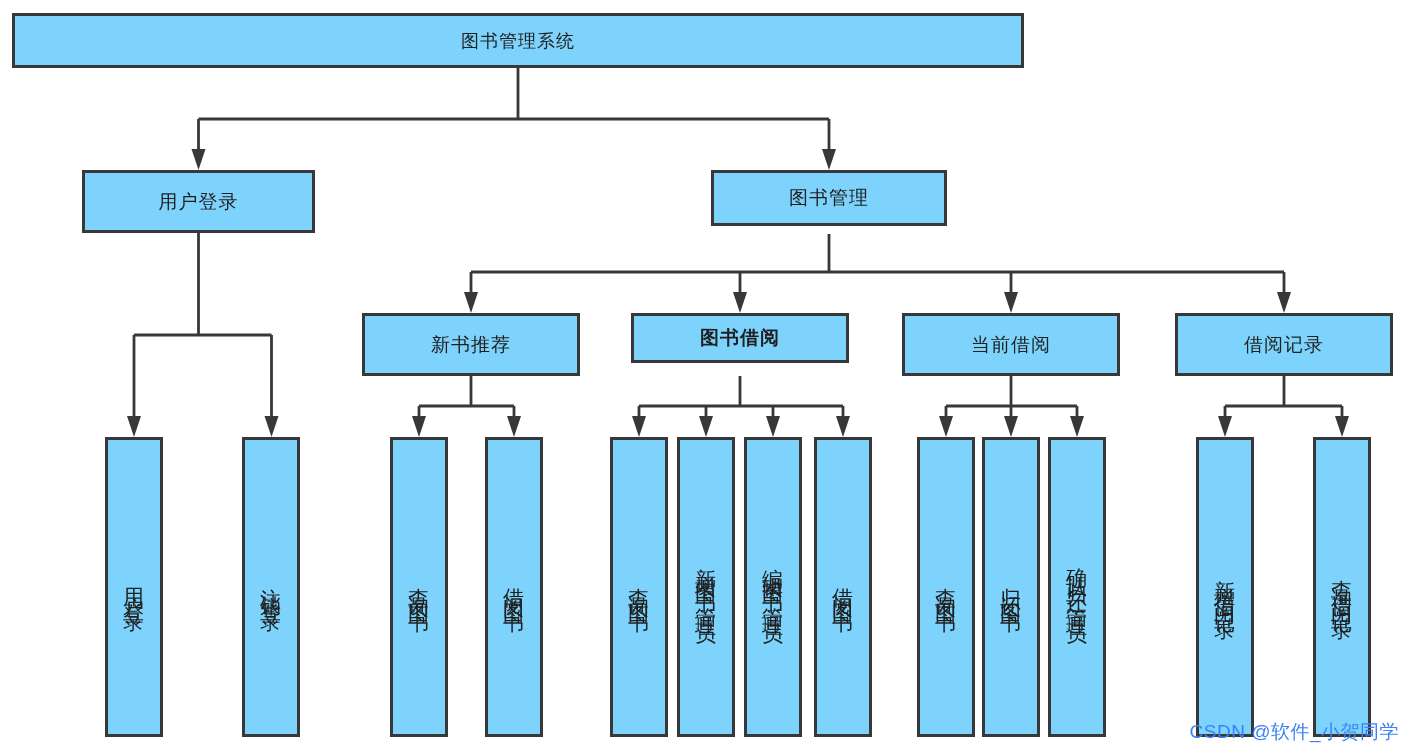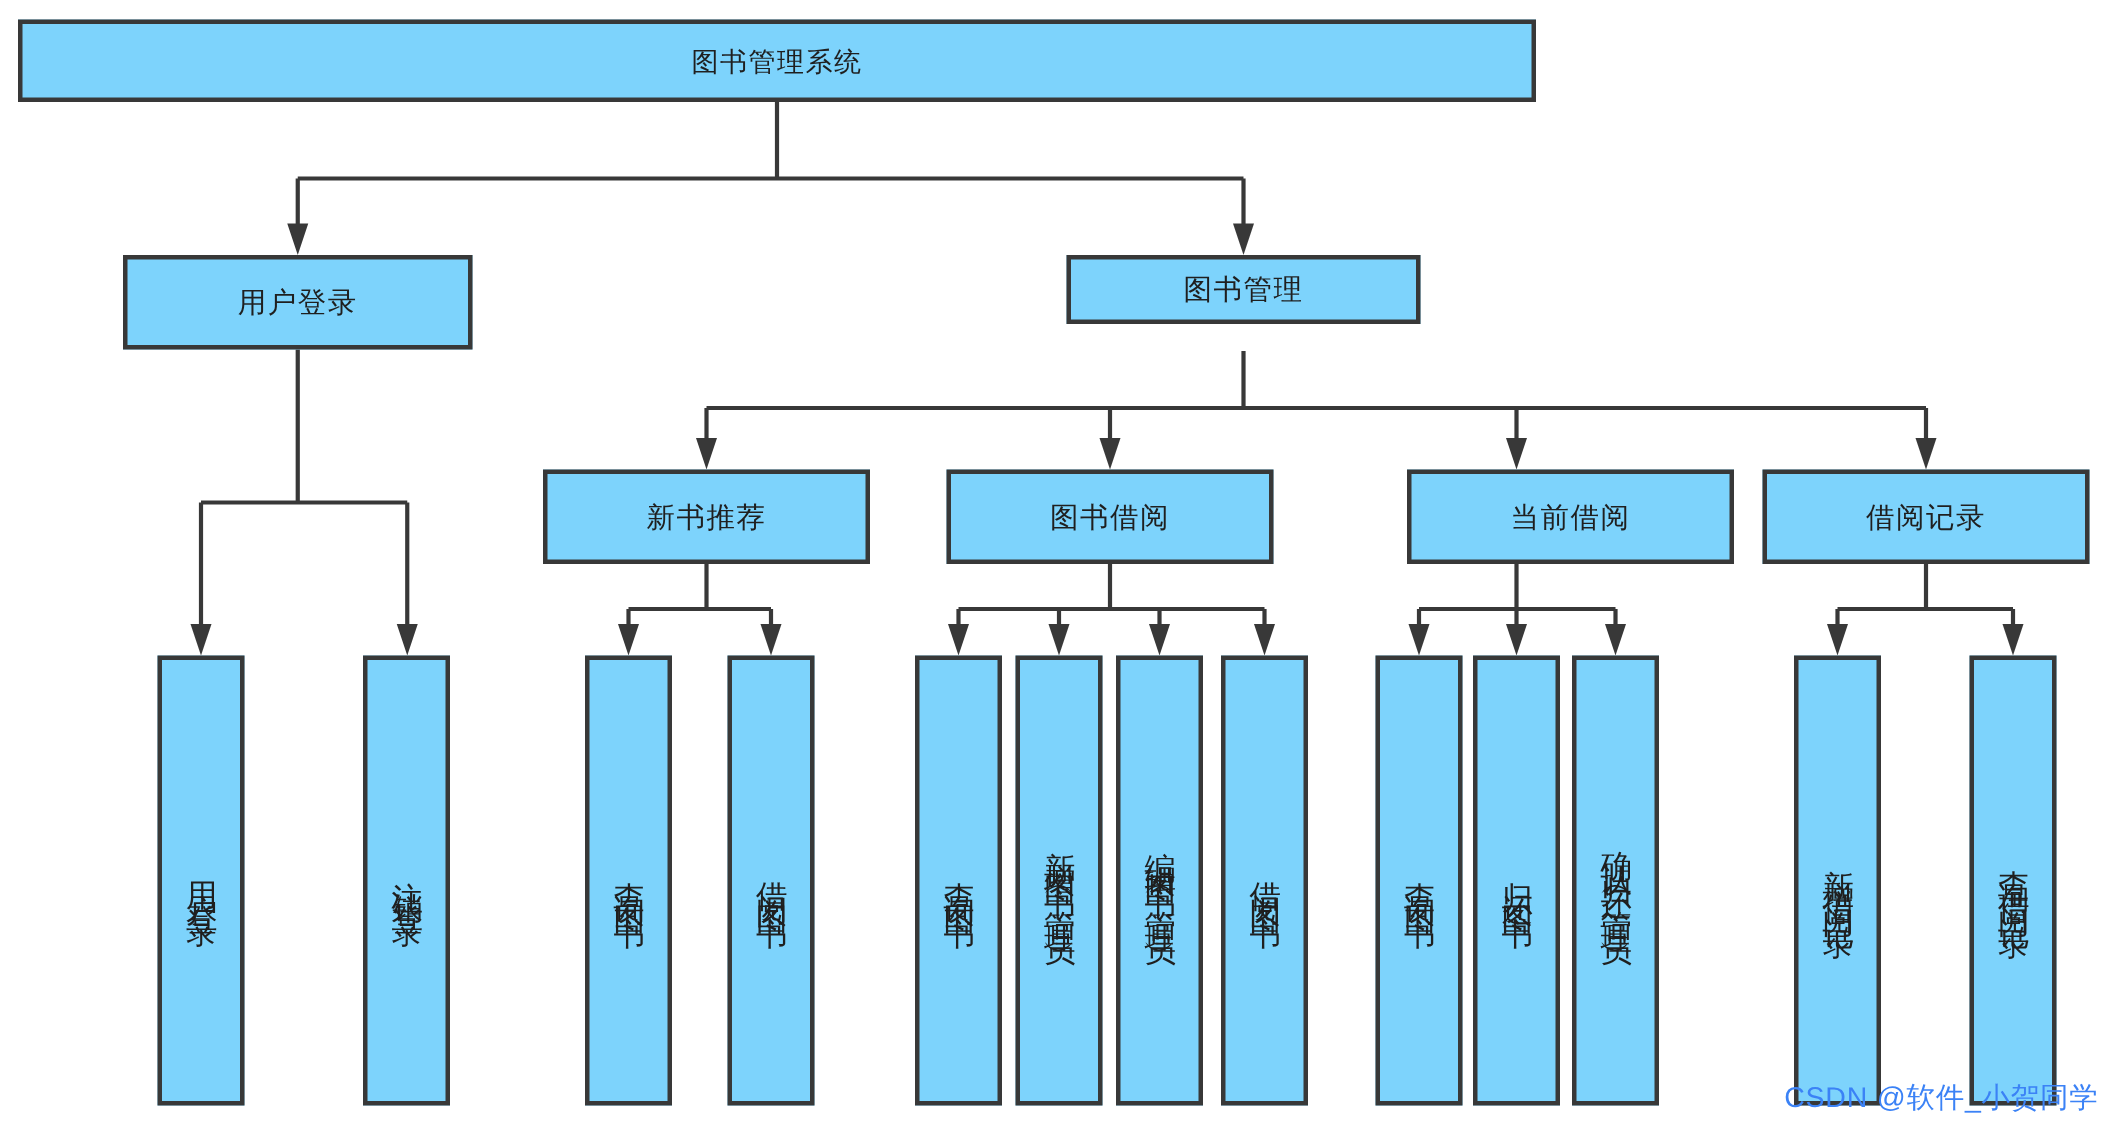--- a/index.html
+++ b/index.html
@@ -37,24 +37,24 @@
     writing-mode: vertical-rl;
     text-orientation: mixed;
     font-size: 21px;
     letter-spacing: 8px;
     line-height: 1;
     white-space: nowrap;
   }
   
   .n-root    { left: 12px;   top: 13px;  width: 1012px; height: 55px; }
   .n-login   { left: 82px;   top: 170px; width: 233px;  height: 63px; }
-  .n-mgmt    { left: 711px;  top: 170px; width: 236px;  height: 46px; }
+  .n-mgmt    { left: 711px;  top: 170px; width: 236px;  height: 56px; }
   .n-rec     { left: 362px;  top: 313px; width: 218px;  height: 63px; }
-  .n-borrow  { left: 631px;  top: 313px; width: 218px;  height: 63px; }
-  .n-current { left: 902px;  top: 313px; width: 218px;  height: 63px; margin-left: 36px; }
+  .n-borrow  { left: 631px;  top: 313px; width: 218px;  height: 50px; font-weight: bold; }
+  .n-current { left: 902px;  top: 313px; width: 218px;  height: 63px; }
   .n-records { left: 1175px; top: 313px; width: 218px;  height: 63px; }
   .leaf      { top: 437px; width: 58px; height: 300px; }
   .n-user-login     { left: 105px;  }
   .n-logout         { left: 242px;  }
   .n-rec-query      { left: 390px;  }
   .n-rec-borrow     { left: 485px;  }
   .n-bb-query       { left: 610px;  }
   .n-bb-add         { left: 677px;  }
   .n-bb-edit        { left: 744px;  }
   .n-bb-borrow      { left: 814px;  }

